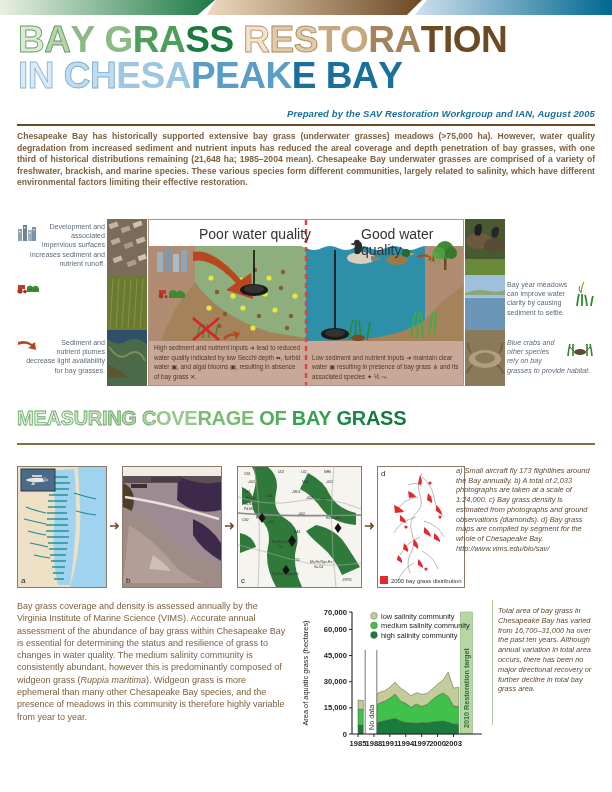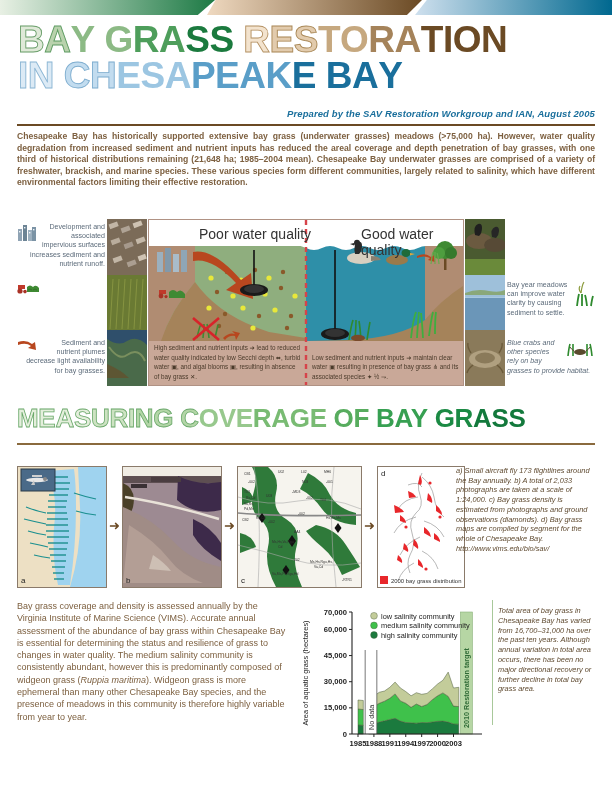--- a/index.html
+++ b/index.html
@@ -70,21 +70,21 @@
 
   .diagram { position:absolute; left:131px; top:0; width:316px; height:167px;
      background:#c9a898; border:1px solid #b09284; overflow:hidden; }
   .dlabel { position:absolute; top:6px; font-size:14px; color:#333; }
   .cap { position:absolute; font-size:6.3px; line-height:9.4px; color:#4a3a2a; }
   .cap-left { left:5px; bottom:4px; width:148px; }
   .cap-right { left:163px; bottom:4px; width:148px; }
 
   
   .sec2 { position:absolute; left:17px; top:405px; width:578px; }
-  .sec2-title { font-size:26px; font-weight:bold; letter-spacing:-0.3px;
+  .sec2-title { font-size:20px; font-weight:bold; letter-spacing:-0.3px;
      line-height:26px; white-space:nowrap; }
   .rule-brown2 { position:absolute; left:17px; top:443px; width:578px; height:2px;
      background:#8a6a3e; }
 
   
   .panels { position:absolute; left:17px; top:466px; width:578px; height:122px; }
   .panel { position:absolute; top:0; height:122px; border:1px solid #8a7a6a; overflow:hidden; }
   .pa { left:0; width:90px; background:#e8dcc0; }
   .pb { left:105px; width:100px; background:#8d7a86; }
   .pc { left:220px; width:125px; background:#f2f0ea; }

